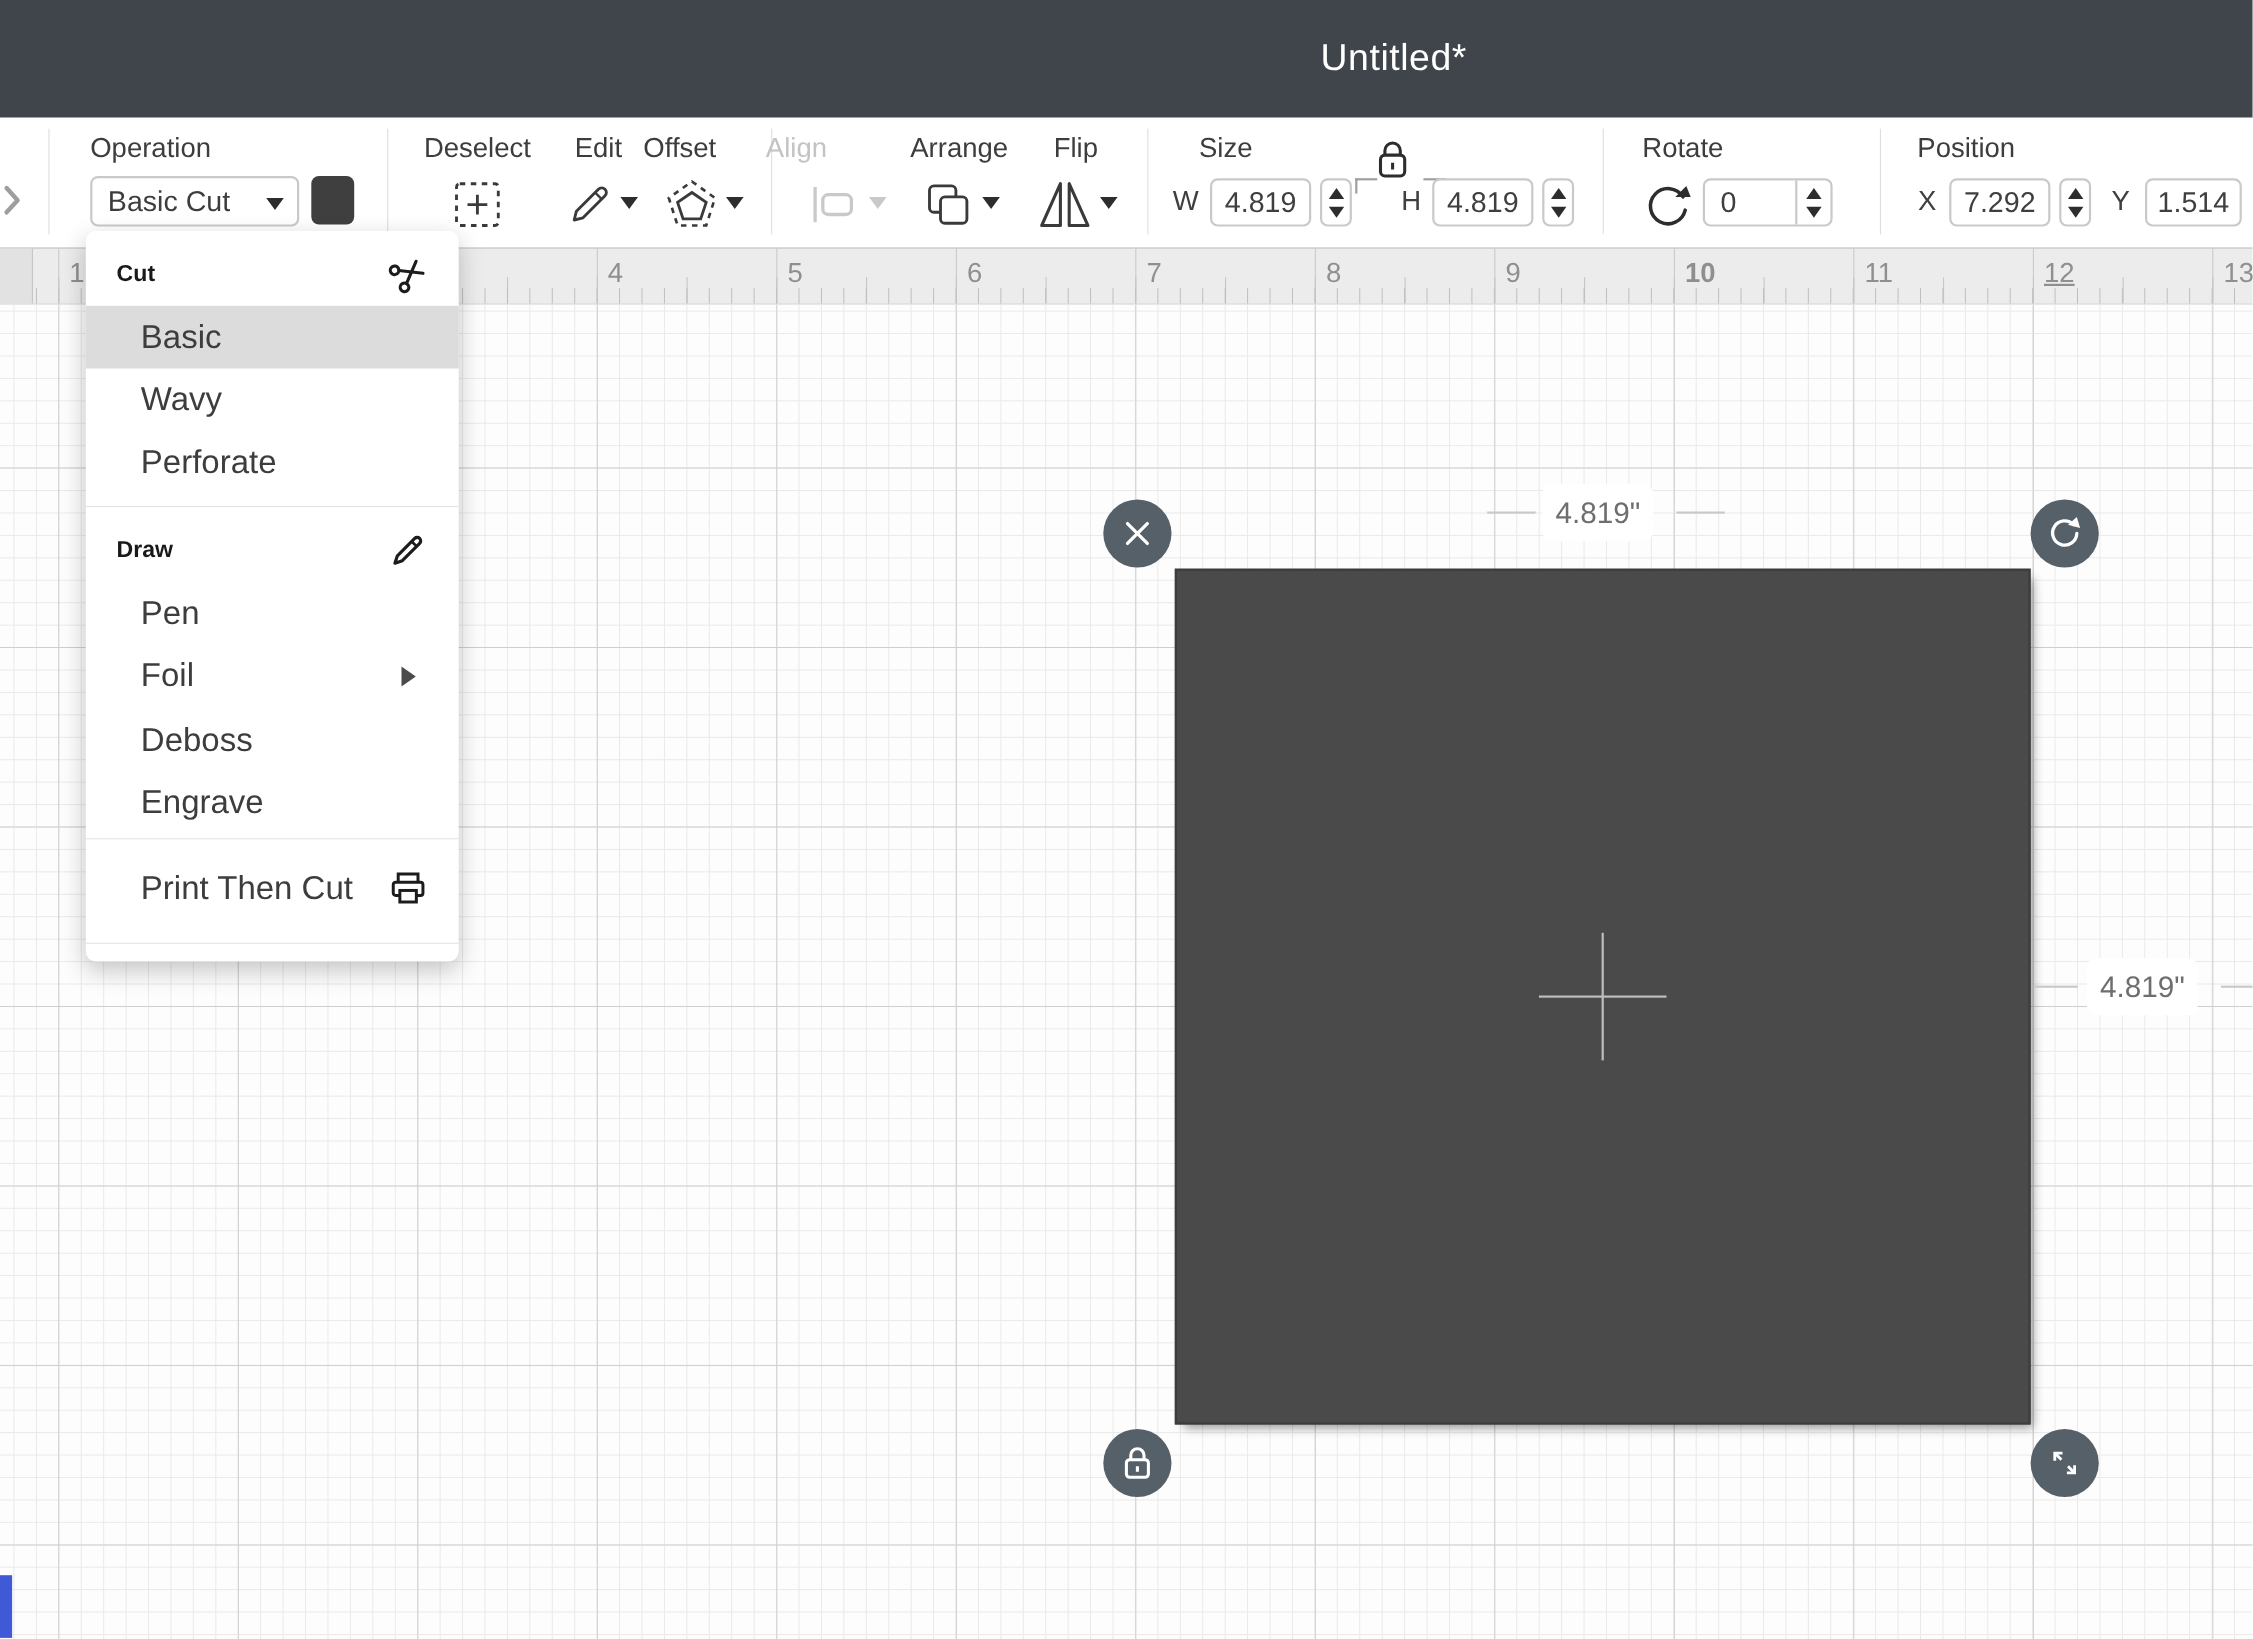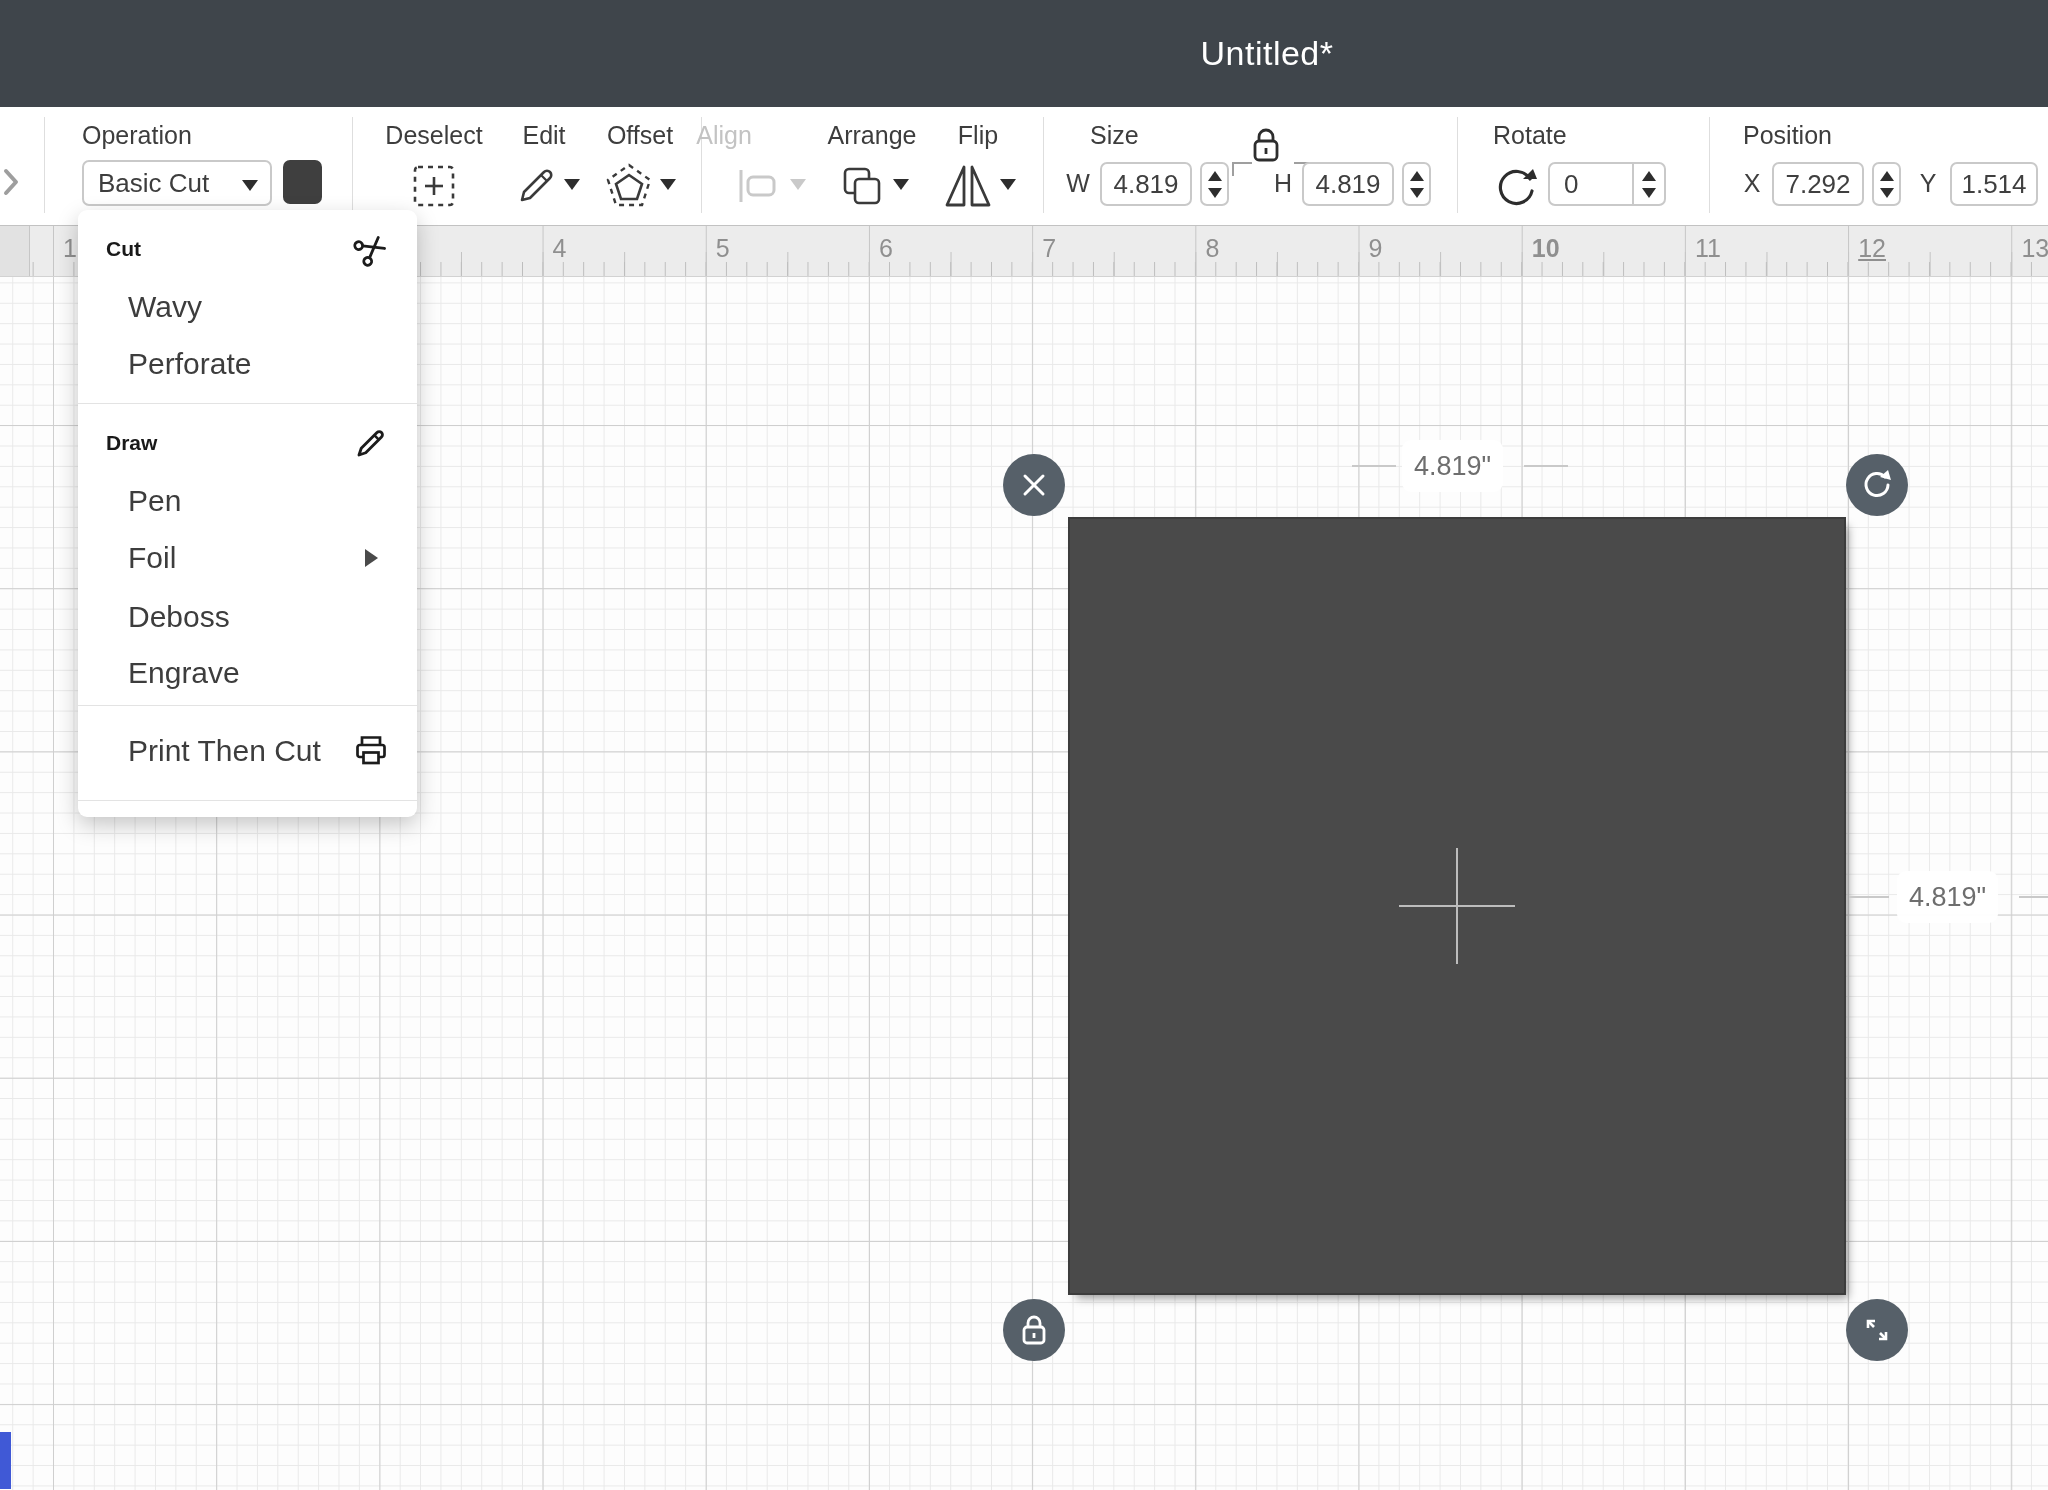--- a/index.html
+++ b/index.html
@@ -140,21 +140,21 @@
     <div class="icon-btn" style="left:512px">
       <span>
         <svg width="46" height="46" viewBox="0 0 46 46">
           <path d="M9 37 L11 29 L31 9 a4.2 4.2 0 0 1 6 6 L17 35 L9 37 Z" fill="none" stroke="#3a3a3a" stroke-width="2.6" stroke-linejoin="round"></path>
           <line x1="28" y1="12" x2="34" y2="18" stroke="#3a3a3a" stroke-width="2.2"></line>
         </svg>
       </span>
     </div>
     <span class="caret" style="left:564px;top:72px"></span>
 
-    <div class="tb-label centered" style="left:640px">Offset</div>
+    <div class="tb-label centered" style="left:618px">Offset</div>
     <div class="icon-btn" style="left:605px">
       <span>
         <svg width="48" height="48" viewBox="0 0 48 48">
           <polygon points="24,3 45,18 37,43 11,43 3,18" fill="none" stroke="#3a3a3a" stroke-width="2.4" stroke-dasharray="5 5"></polygon>
           <polygon points="24,13 37,22 32,37 16,37 11,22" fill="none" stroke="#3a3a3a" stroke-width="2.6"></polygon>
         </svg>
       </span>
     </div>
     <span class="caret" style="left:660px;top:72px"></span>
 
@@ -320,20 +320,23 @@
         <span class="mlabel">Cut</span>
         <span class="micon">
           <svg width="36" height="36" viewBox="0 0 24 24" style="transform:rotate(-30deg)">
             <circle cx="6" cy="6" r="2.6" fill="none" stroke="#1c1c1c" stroke-width="1.9"></circle>
             <circle cx="6" cy="18" r="2.6" fill="none" stroke="#1c1c1c" stroke-width="1.9"></circle>
             <line x1="8.2" y1="7.4" x2="20" y2="16.2" stroke="#1c1c1c" stroke-width="1.9" stroke-linecap="round"></line>
             <line x1="8.2" y1="16.6" x2="20" y2="7.8" stroke="#1c1c1c" stroke-width="1.9" stroke-linecap="round"></line>
           </svg>
         </span>
       </div>
+      <div class="mrow ind-item sel" style="height: 57px;">
+        <span class="mlabel">Basic</span>
+      </div>
       <div class="mrow ind-item" style="height: 57px;">
         <span class="mlabel">Wavy</span>
       </div>
       <div class="mrow ind-item" style="height: 57px;">
         <span class="mlabel">Perforate</span>
       </div>
       <div class="mdivider" style="height: 22px;">
         <div></div>
       </div>
       <div class="mrow mhead ind-head" style="height: 58px;">

